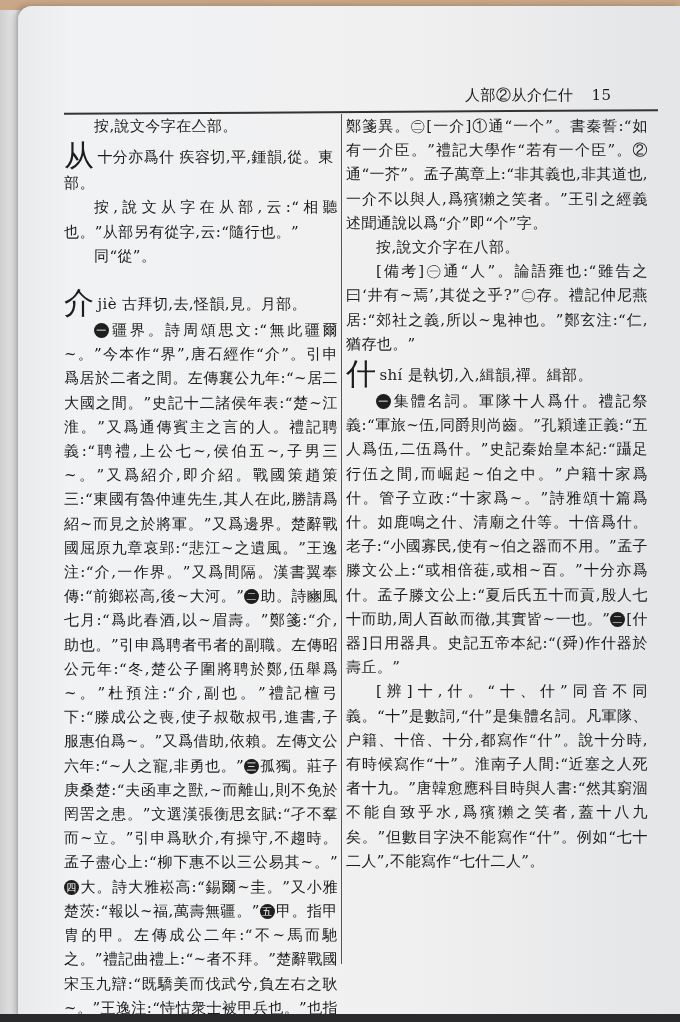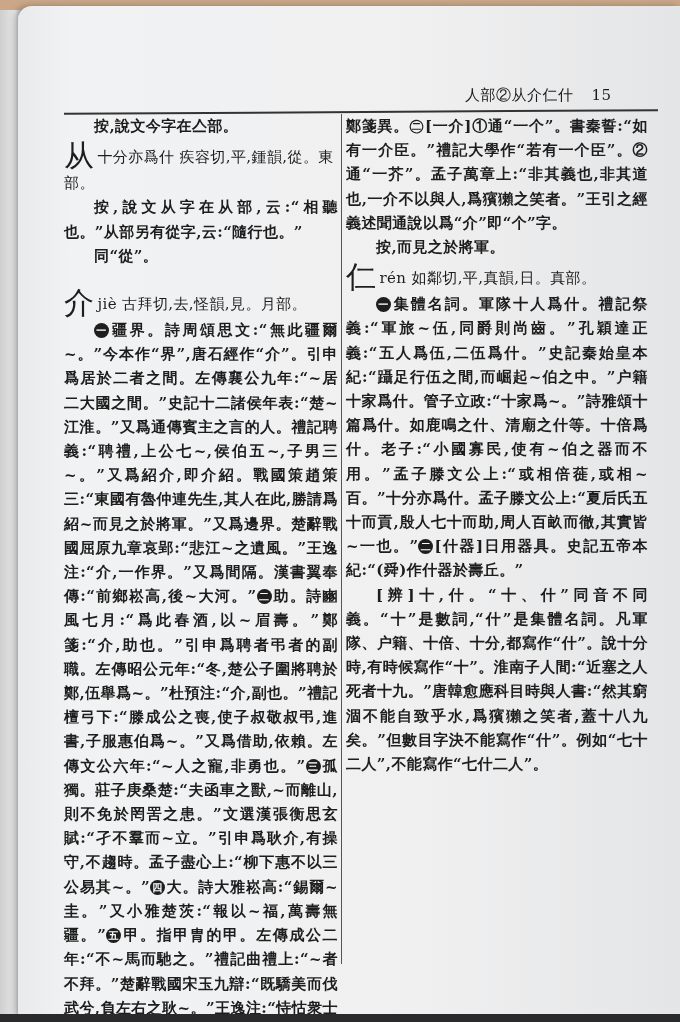--- a/index.html
+++ b/index.html
@@ -32,21 +32,21 @@
   }
   .running-head .pg { margin-left:18px; }
   .head-rule { position:absolute; left:64px; top:111px; width:594px; height:1.5px; background:#333; transform:rotate(-.35deg); }
   .col-rule { position:absolute; left:341px; top:114px; width:1px; height:850px; background:#555; }
   .col {
     position:absolute; top:114px; color:#1d1d1d; font-size:15px; line-height:24.2px;
     letter-spacing:.4px;
   }
   .col.left { left:64px; width:274px; }
   .col.right { left:346px; width:302px; }
-  .p { margin:0; text-align:justify;font-weight:bold; }
+  .p { margin:0; text-align:justify; }
   .ind { text-indent:30px; }
   .ind2 { padding-left:30px; }
   .entry { margin:0; }
   .head-char { font-size:30px; line-height:30px; vertical-align:-4px; margin-right:3px; font-weight:400; }
   .sense { display:inline-block; width:15px; height:15px; border-radius:50%; background:#1e1e1e; color:#fff; font-size:10px; line-height:15px; text-align:center; vertical-align:1px; margin-right:1px; text-indent:0; }
 </style>
 </head>
 <body>
 
 <div class="top-strip"></div>
@@ -73,23 +73,24 @@
 
   <p class="entry" style="margin-top:20px">
     <span class="head-char">介</span><span>jiè 古拜切,去,怪韻,見。月部。</span>
   </p>
   <p class="p ind"><span class="sense">一</span><span>疆界。詩周頌思文:“無此疆爾~。”今本作“界”,唐石經作“介”。引申爲居於二者之間。左傳襄公九年:“~居二大國之間。”史記十二諸侯年表:“楚~江淮。”又爲通傳賓主之言的人。禮記聘義:“聘禮,上公七~,侯伯五~,子男三~。”又爲紹介,即介紹。戰國策趙策三:“東國有魯仲連先生,其人在此,勝請爲紹~而見之於將軍。”又爲邊界。楚辭戰國屈原九章哀郢:“悲江~之遺風。”王逸注:“介,一作界。”又爲間隔。漢書翼奉傳:“前鄉崧高,後~大河。”</span><span class="sense">二</span><span>助。詩豳風七月:“爲此春酒,以~眉壽。”鄭箋:“介,助也。”引申爲聘者弔者的副職。左傳昭公元年:“冬,楚公子圍將聘於鄭,伍舉爲~。”杜預注:“介,副也。”禮記檀弓下:“滕成公之喪,使子叔敬叔弔,進書,子服惠伯爲~。”又爲借助,依賴。左傳文公六年:“~人之寵,非勇也。”</span><span class="sense">三</span><span>孤獨。莊子庚桑楚:“夫函車之獸,~而離山,則不免於罔罟之患。”文選漢張衡思玄賦:“孑不羣而~立。”引申爲耿介,有操守,不趨時。孟子盡心上:“柳下惠不以三公易其~。”</span><span class="sense">四</span><span>大。詩大雅崧高:“錫爾~圭。”又小雅楚茨:“報以~福,萬壽無疆。”</span><span class="sense">五</span><span>甲。指甲胄的甲。左傳成公二年:“不~馬而馳之。”禮記曲禮上:“~者不拜。”楚辭戰國宋玉九辯:“既驕美而伐武兮,負左右之耿~。”王逸注:“恃怙衆士被甲兵也。”也指甲蟲的殼。禮記月令孟冬之月:“其蟲~。”</span><span class="sense">六</span><span>戲曲用語(晚起義)。劇本中關於動作、表情、效果的舞臺指示。如“見~”、“笑~”、“飲酒~”、“鷄鳴~”。</span></p>
 
 </div>
 
 <div class="col right">
   <p class="p">鄭箋異。㊁[一介]①通“一个”。書秦誓:“如有一介臣。”禮記大學作“若有一个臣”。②通“一芥”。孟子萬章上:“非其義也,非其道也,一介不以與人,爲獱獺之笑者。”王引之經義述聞通說以爲“介”即“个”字。</p>
-  <p class="p ind">按,而見之於將軍。</p>
+  <p class="p ind">按,說文介字在八部。</p>
+
+  <p class="p ind">[備考]㊀通“人”。論語雍也:“雖告之曰‘井有~焉’,其從之乎?”㊁存。禮記仲尼燕居:“郊社之義,所以~鬼神也。”鄭玄注:“仁,猶存也。”</p>
 
   <p class="entry" style="margin-top:3px">
-    <span class="head-char">仁</span><span>rén 如鄰切,平,真韻,日。真部。</span>
+    <span class="head-char">什</span><span>shí 是執切,入,緝韻,禪。緝部。</span>
   </p>
-
   <p class="p ind"><span class="sense">一</span><span>集體名詞。軍隊十人爲什。禮記祭義:“軍旅~伍,同爵則尚齒。”孔穎達正義:“五人爲伍,二伍爲什。”史記秦始皇本紀:“躡足行伍之間,而崛起~伯之中。”户籍十家爲什。管子立政:“十家爲~。”詩雅頌十篇爲什。如鹿鳴之什、清廟之什等。十倍爲什。老子:“小國寡民,使有~伯之器而不用。”孟子滕文公上:“或相倍蓰,或相~百。”十分亦爲什。孟子滕文公上:“夏后氏五十而貢,殷人七十而助,周人百畝而徹,其實皆~一也。”</span><span class="sense">二</span><span>[什器]日用器具。史記五帝本紀:“(舜)作什器於壽丘。”</span></p>
   <p class="p ind">[辨]十,什。“十、什”同音不同義。“十”是數詞,“什”是集體名詞。凡軍隊、户籍、十倍、十分,都寫作“什”。說十分時,有時候寫作“十”。淮南子人間:“近塞之人死者十九。”唐韓愈應科目時與人書:“然其窮涸不能自致乎水,爲獱獺之笑者,蓋十八九矣。”但數目字決不能寫作“什”。例如“七十二人”,不能寫作“七什二人”。</p>
 </div>
 
 <div class="bottom-strip"></div>
 
 </body></html>

